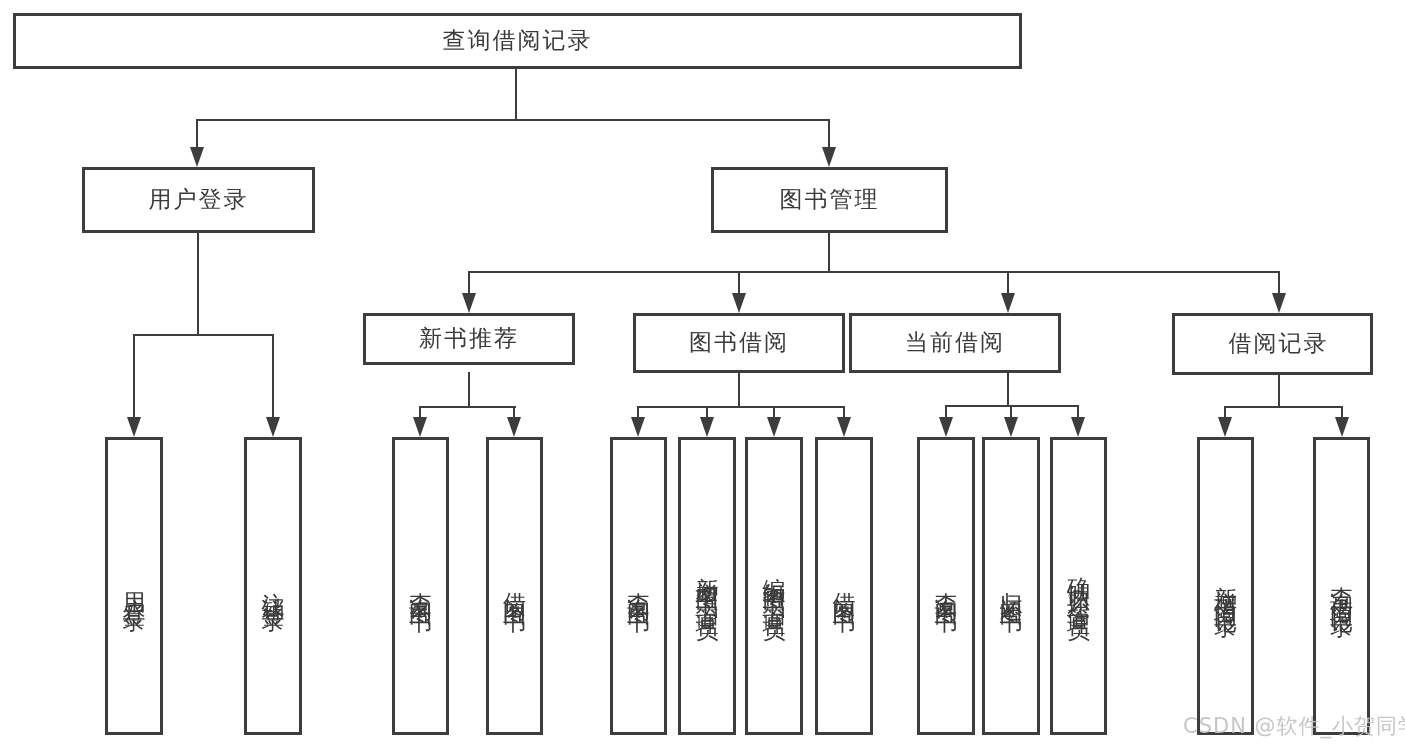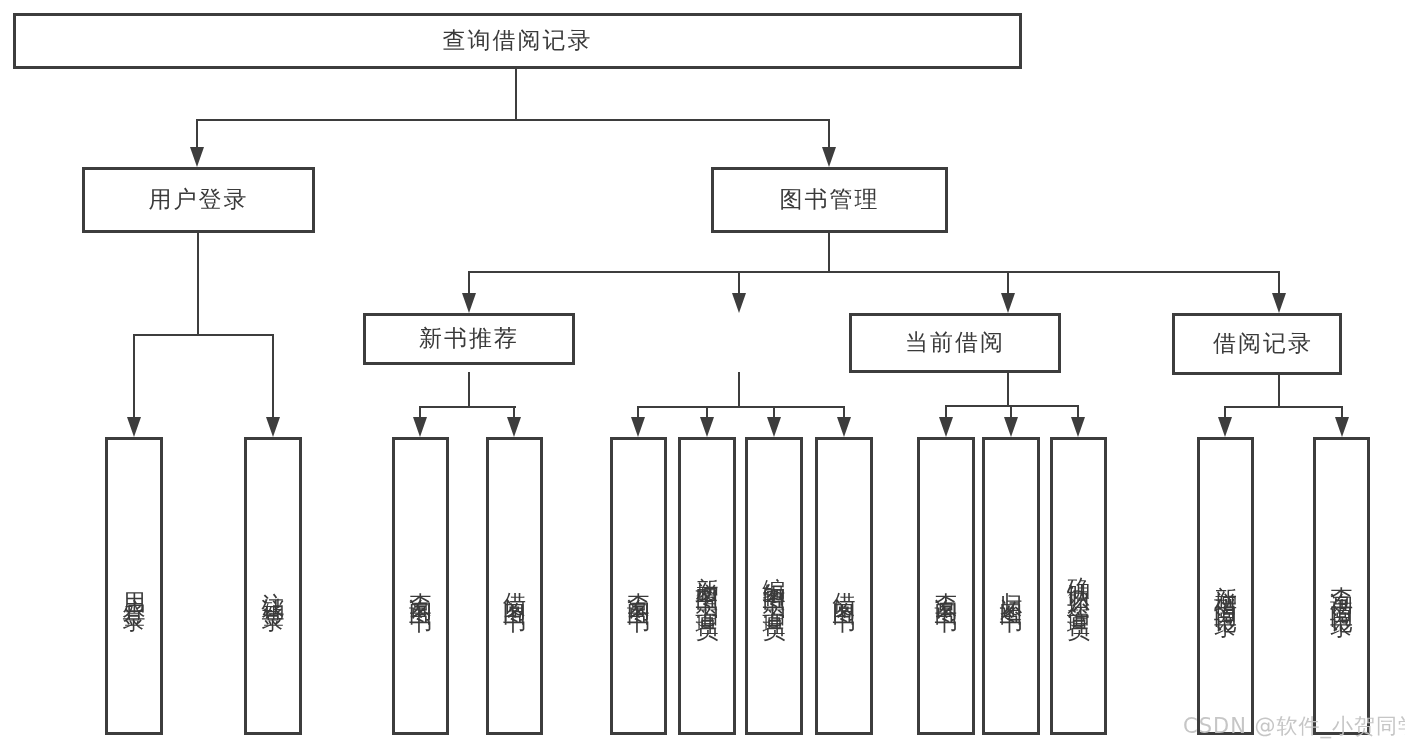--- a/index.html
+++ b/index.html
@@ -122,24 +122,27 @@
     </div>
     <div class="node" style="left: 82px; top: 167px; width: 233px; height: 66px;">
       <span class="label">用户登录</span>
     </div>
     <div class="node" style="left: 711px; top: 167px; width: 237px; height: 66px; font-family: Liberation Serif, serif;">
       <span class="label">图书管理</span>
     </div>
     <div class="node" style="left: 363px; top: 313px; width: 212px; height: 52px;">
       <span class="label">新书推荐</span>
     </div>
+    <div class="node" style="left: 633px; top: 313px; width: 212px; height: 60px;">
+      <span class="label">图书借阅</span>
+    </div>
     <div class="node" style="left: 849px; top: 313px; width: 212px; height: 60px;">
       <span class="label">当前借阅</span>
     </div>
-    <div class="node" style="left: 1172px; top: 313px; width: 170px; height: 62px; padding-left: 12px;">
+    <div class="node" style="left: 1172px; top: 313px; width: 201px; height: 62px; padding-left: 12px;">
       <span class="label">借阅记录</span>
     </div>
     <div class="node vertical" style="left: 105px; top: 437px; width: 58px; height: 298px;">
       <span class="label">用户登录</span>
     </div>
     <div class="node vertical" style="left: 244px; top: 437px; width: 58px; height: 298px;">
       <span class="label">注销登录</span>
     </div>
     <div class="node vertical" style="left: 392px; top: 437px; width: 57px; height: 298px;">
       <span class="label">查询图书</span>

